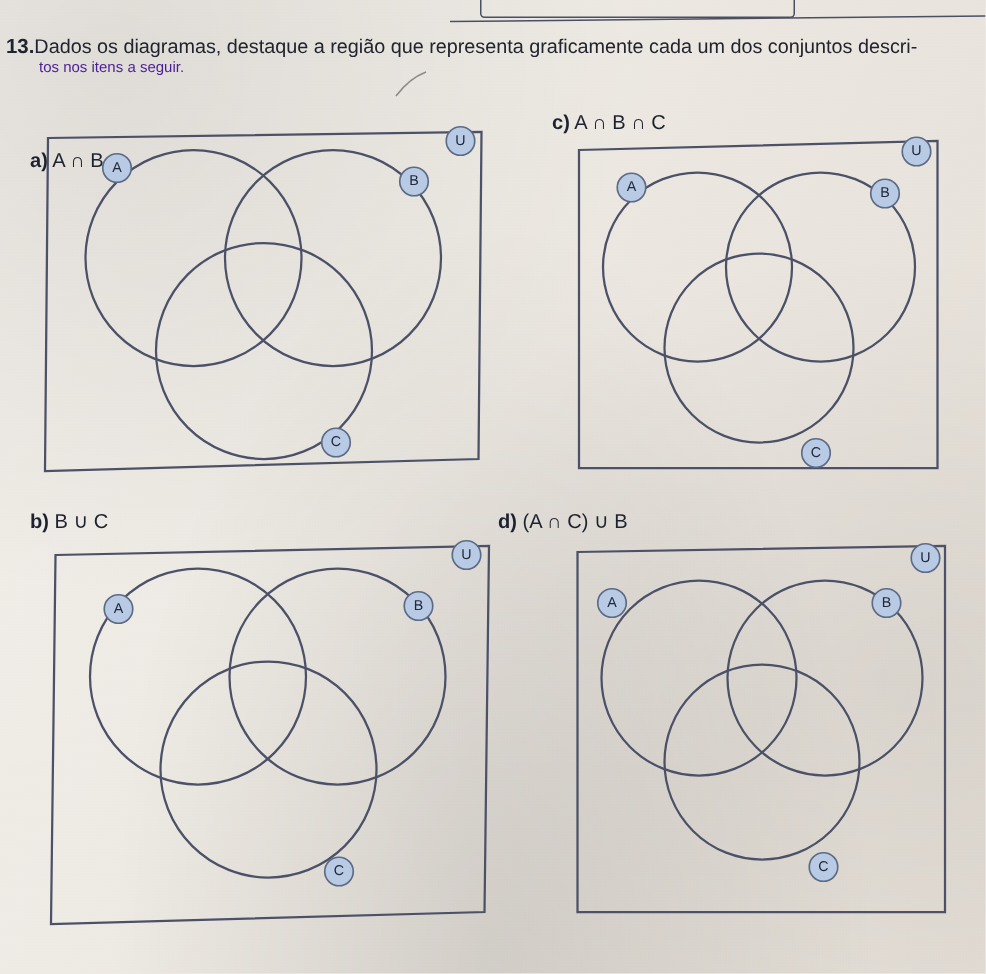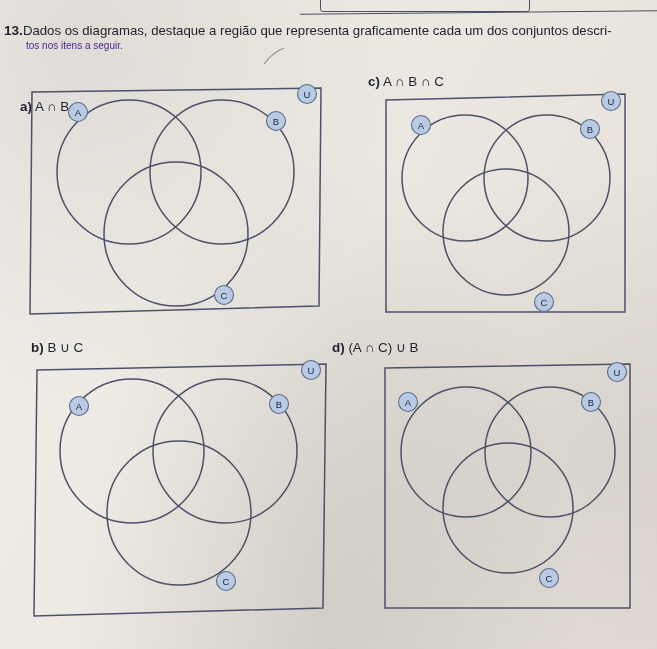--- a/index.html
+++ b/index.html
@@ -180,21 +180,21 @@
       <circle class="node-circle" cx="208" cy="39" r="9.5"></circle>
       <text class="node-text" x="208" y="39">B</text>
     </g>
     <g>
       <circle class="node-circle" cx="162" cy="212" r="9.5"></circle>
       <text class="node-text" x="162" y="212">C</text>
     </g>
   </svg>
 </div>
 
-<div class="item-label" style="left:31px; top:340px;">
+<div class="item-label" style="left:20px; top:340px;">
   <span class="lbl">b)</span>
   <span class="expr">B ∪ C</span>
 </div>
 
 <div class="diagram" style="left:26px; top:358px;">
   <svg width="300" height="262" viewBox="0 0 300 262">
     <path class="pen" d="M11,12 L300,6 L297,250 L8,258 Z"></path>
     <circle class="pen" cx="106" cy="93" r="72"></circle>
     <circle class="pen" cx="199" cy="93" r="72"></circle>
     <circle class="pen" cx="153" cy="155" r="72"></circle>

